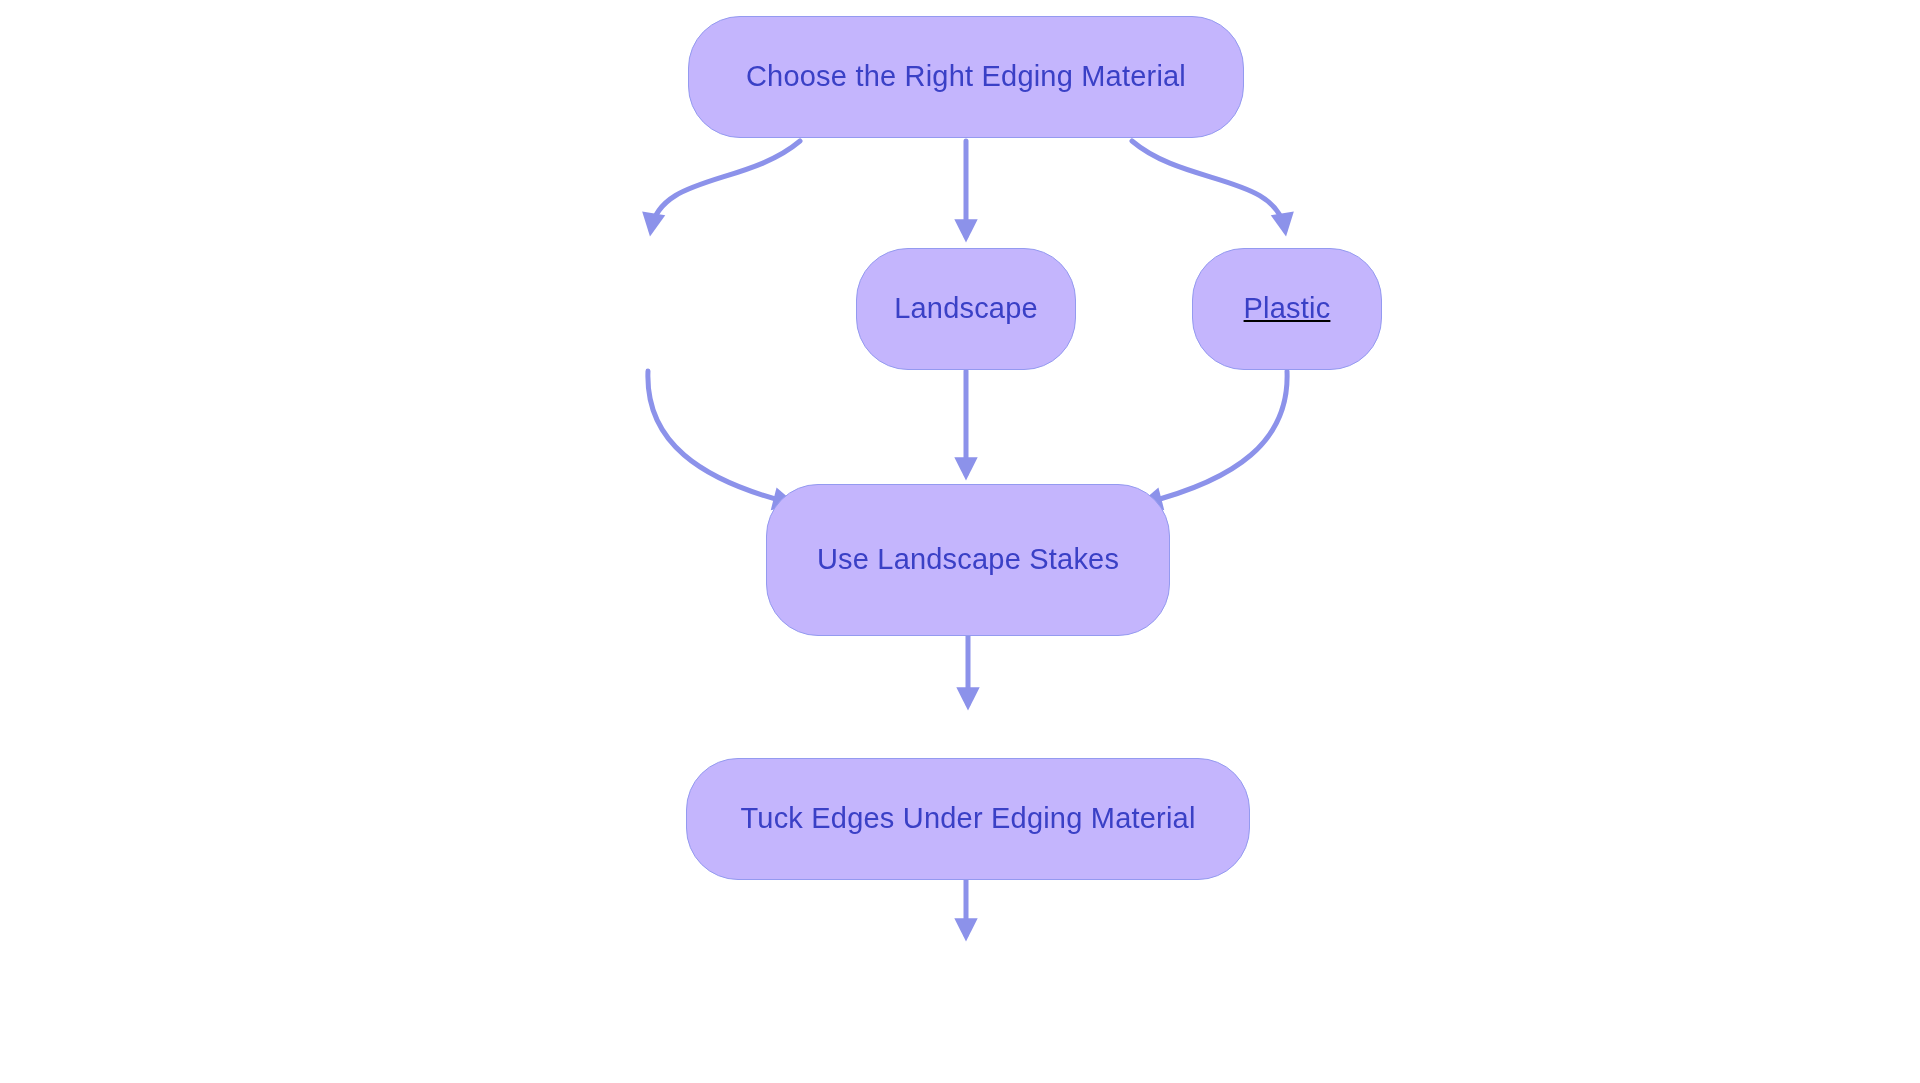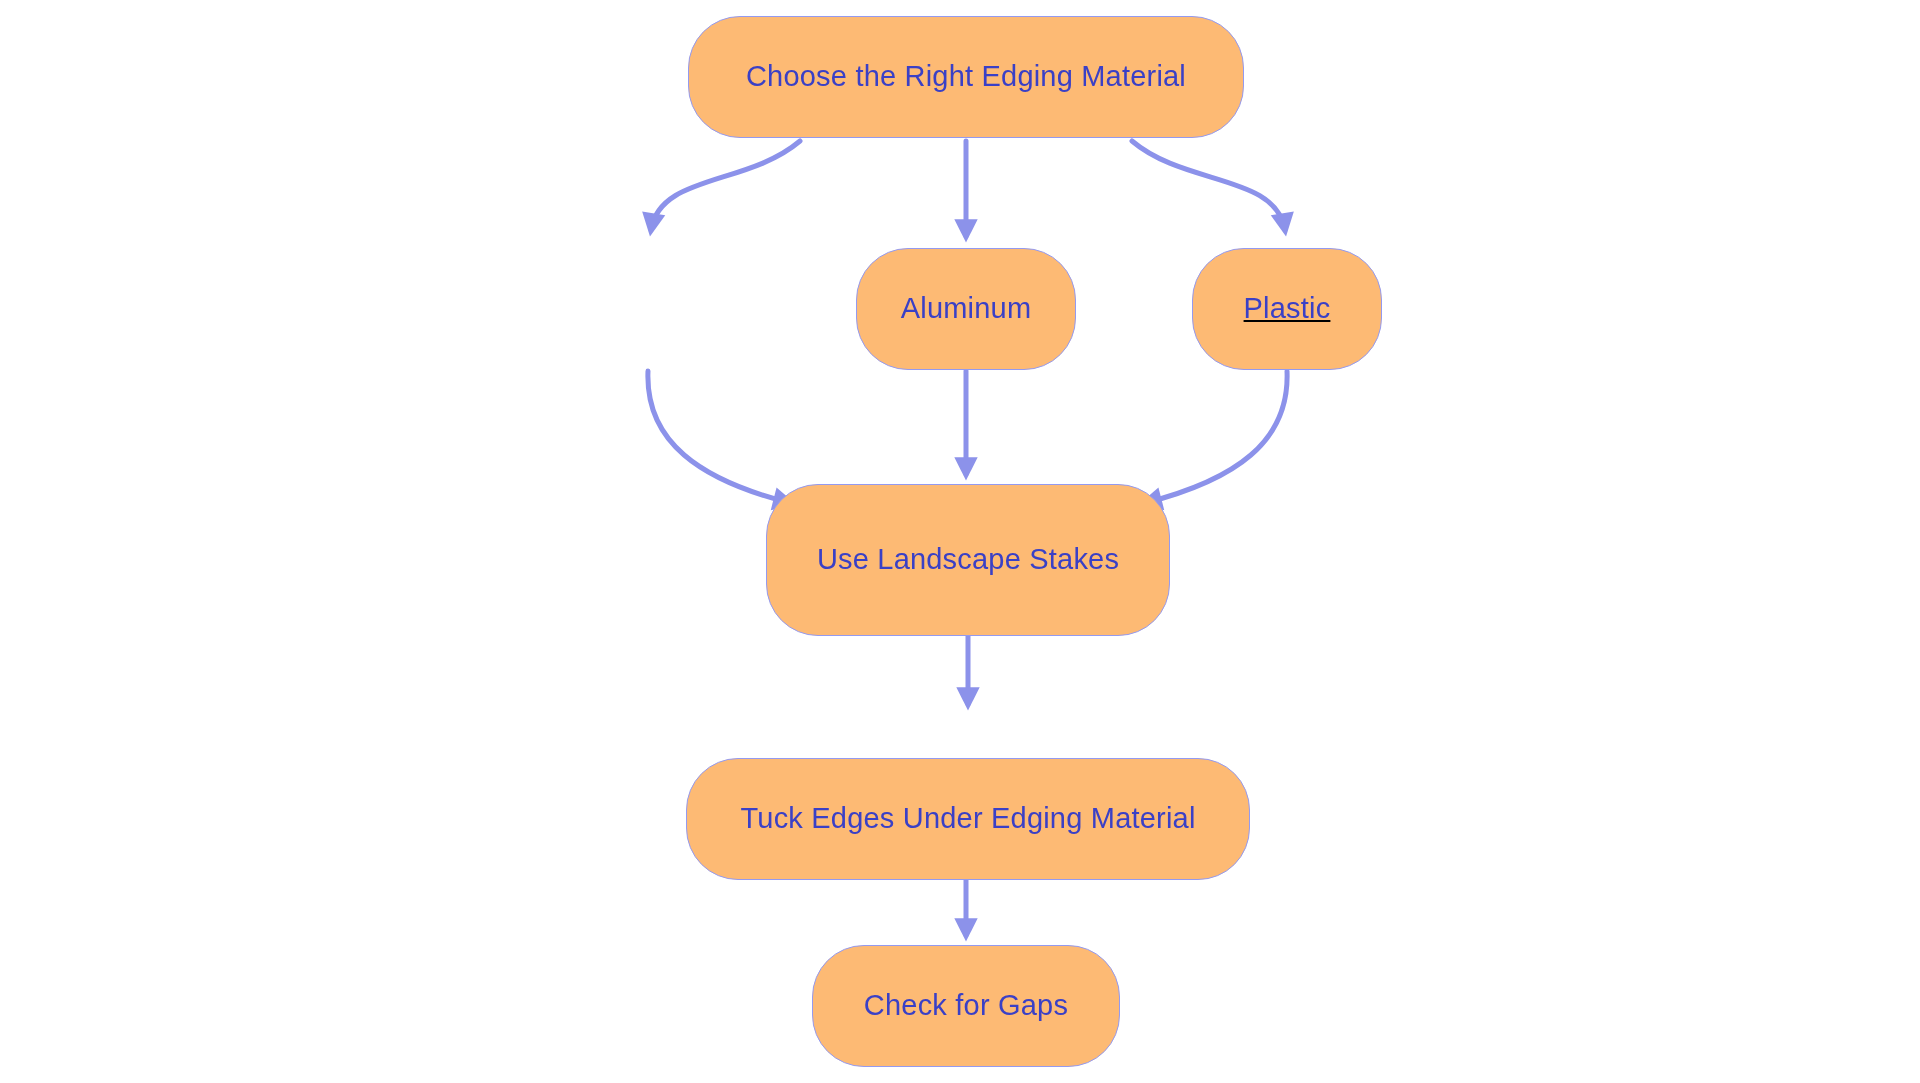--- a/index.html
+++ b/index.html
@@ -26,21 +26,21 @@
     fill: none;
     stroke: #8c92ea;
     stroke-width: 5;
     stroke-linecap: round;
   }
   .node {
     position: absolute;
     display: flex;
     align-items: center;
     justify-content: center;
-    background: #fdba74;
+    background: #c4b5fd;
     border: 1.6px solid #949af0;
     border-radius: 52px;
     box-sizing: border-box;
   }
   .node-label {
     color: #3a40c6;
     font-size: 29px;
     line-height: 1.1;
     white-space: nowrap;
     text-align: center;
@@ -67,32 +67,29 @@
     <path class="edge" d="M 968 607 L 968 704" marker-end="url(#arrowhead)"></path>
     <path class="edge" d="M 966 837 L 966 935" marker-end="url(#arrowhead)"></path>
   </svg>
 
   <div class="node" style="left:688px; top:16px; width:556px; height:122px;">
     <span class="node-label">Choose the Right Edging Material</span>
   </div>
 
 
   <div class="node" style="left:856px; top:248px; width:220px; height:122px;">
-    <span class="node-label">Aluminum</span>
+    <span class="node-label">Landscape</span>
   </div>
 
   <div class="node" style="left:1192px; top:248px; width:190px; height:122px;text-decoration:underline;">
     <span class="node-label">Plastic</span>
   </div>
 
   <div class="node" style="left:766px; top:484px; width:404px; height:152px;">
     <span class="node-label">Use Landscape Stakes</span>
   </div>
 
   <div class="node" style="left:686px; top:714px; width:564px; height:122px;margin-top:44px;">
     <span class="node-label">Tuck Edges Under Edging Material</span>
   </div>
 
-  <div class="node" style="left:812px; top:945px; width:308px; height:122px;">
-    <span class="node-label">Check for Gaps</span>
-  </div>
 
 </div>
 
 </body></html>

